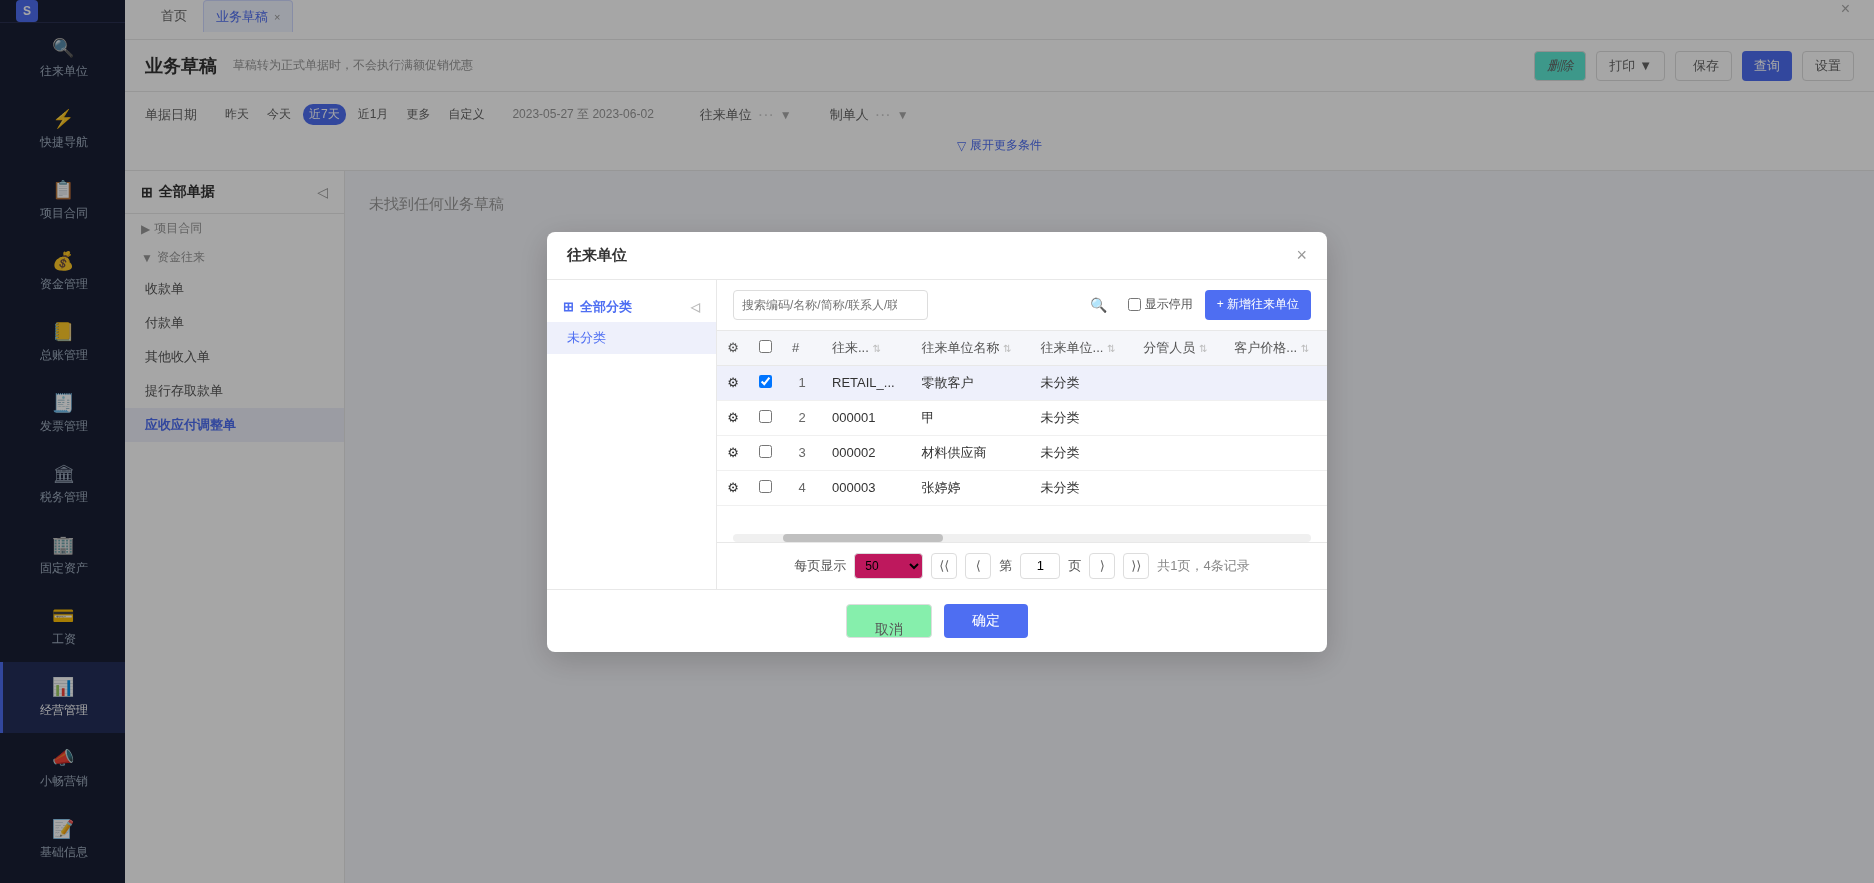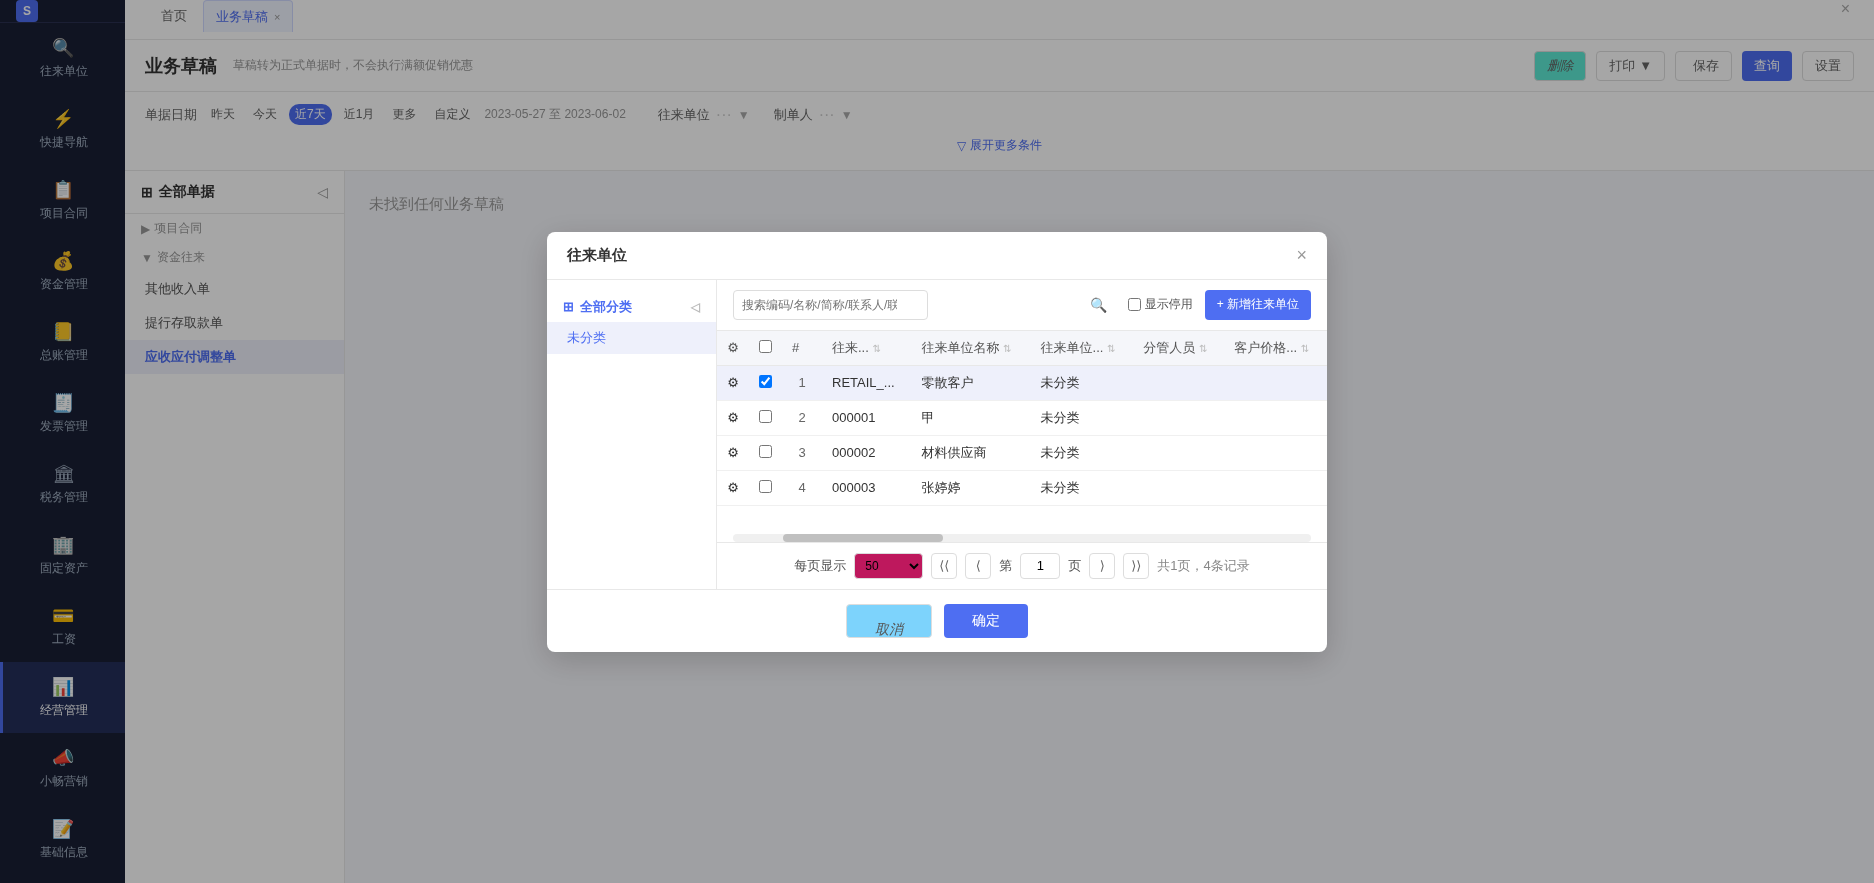--- a/index.html
+++ b/index.html
@@ -109,21 +109,21 @@
 
     
     .filter-bar {
       background: #fff;
       padding: 12px 20px;
       border-bottom: 1px solid #e8e8e8;
     }
     .filter-row {
       display: flex;
       align-items: center;
-      gap: 8px;
+      gap: 22px;
       flex-wrap: wrap;
       margin-bottom: 8px;
     }
     .filter-label { font-size: 13px; color: #666; white-space: nowrap; }
     .filter-options { display: flex; gap: 6px; }
     .filter-option {
       font-size: 12px; color: #666; cursor: pointer; padding: 2px 6px;
       border-radius: 3px;
     }
     .filter-option.active {
@@ -274,21 +274,21 @@
       text-align: center; font-size: 13px; outline: none;
     }
     .page-info { color: #888; font-size: 13px; }
 
     .dialog-action-footer {
       display: flex; justify-content: center; gap: 12px;
       padding: 14px 16px; border-top: 1px solid #e8e8e8;
     }
     .btn-cancel {
       height: 34px; padding: 16px 28px; border-radius: 4px;
-      border: 1px solid #ddd; background: #7dd3fc; color: #555; font-size: 14px; cursor: pointer; font-style: italic;
+      border: 1px solid #ddd; background: #86efac; color: #555; font-size: 14px; cursor: pointer;
     }
     .btn-confirm {
       height: 34px; padding: 0 28px; border-radius: 4px;
       border: none; background: #4e6ef2; color: #fff; font-size: 14px; cursor: pointer;
     }
 
     
     .dialog-scroll-track {
       height: 8px; background: #f0f0f0; margin: 0 16px;
       border-radius: 4px; position: relative;
@@ -429,20 +429,26 @@
       </div>
 
       <div class="left-menu-section">
         <span>▶</span>
         <span>项目合同</span>
       </div>
 
       <div class="left-menu-section">
         <span>▼</span>
         <span>资金往来</span>
+      </div>
+      <div class="left-menu-item">
+        <span>收款单</span>
+      </div>
+      <div class="left-menu-item">
+        <span>付款单</span>
       </div>
       <div class="left-menu-item">
         <span>其他收入单</span>
       </div>
       <div class="left-menu-item">
         <span>提行存取款单</span>
       </div>
       <div class="left-menu-item active">
         <span>应收应付调整单</span>
       </div>

